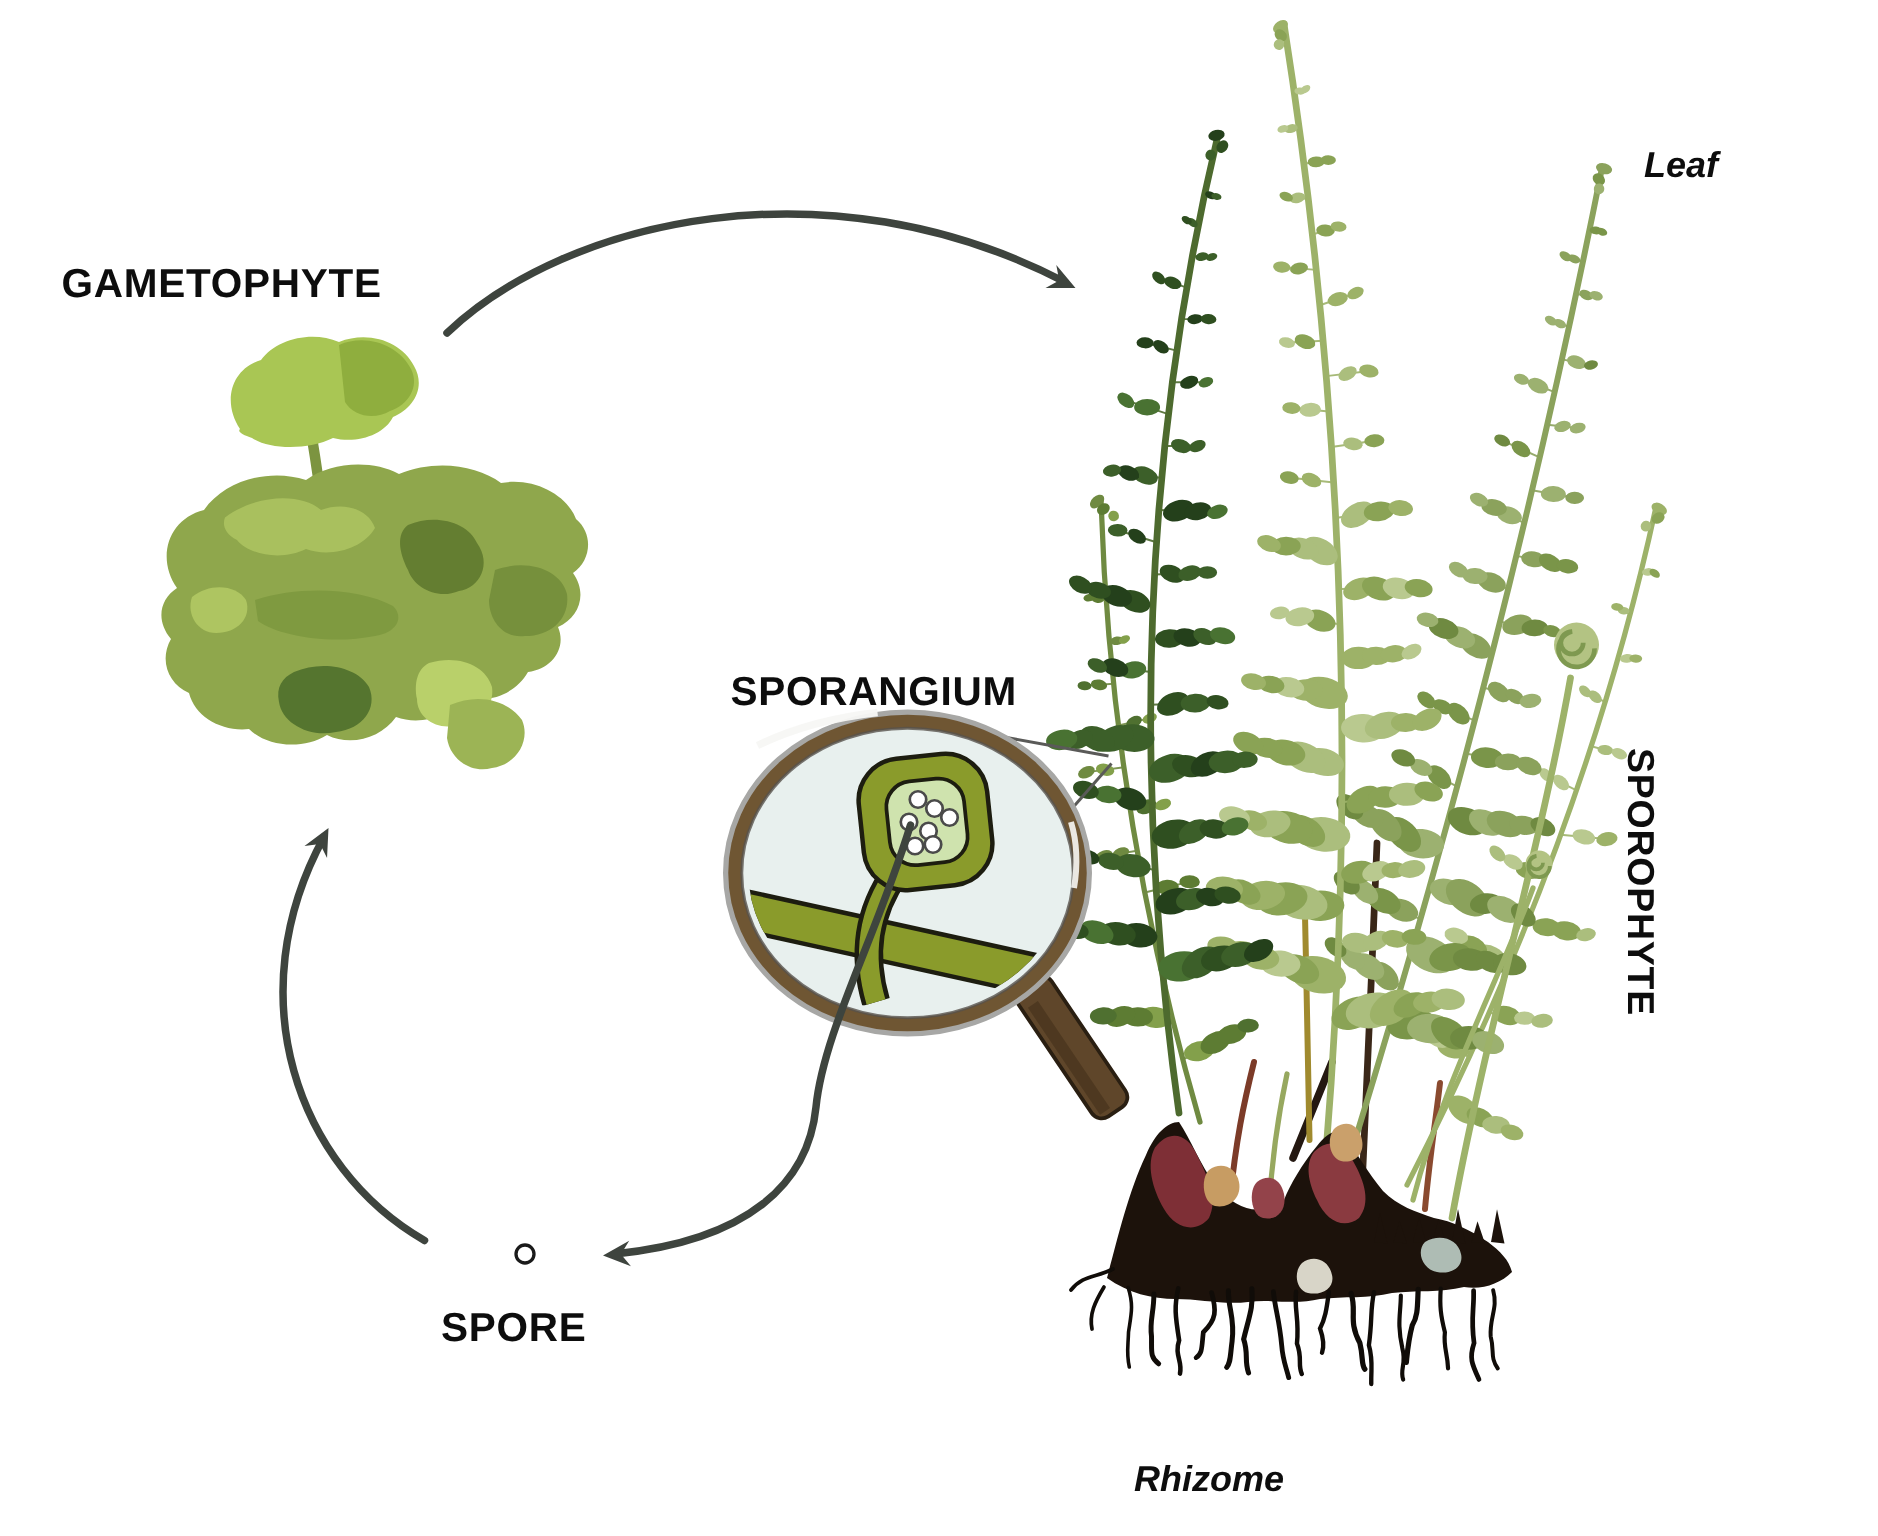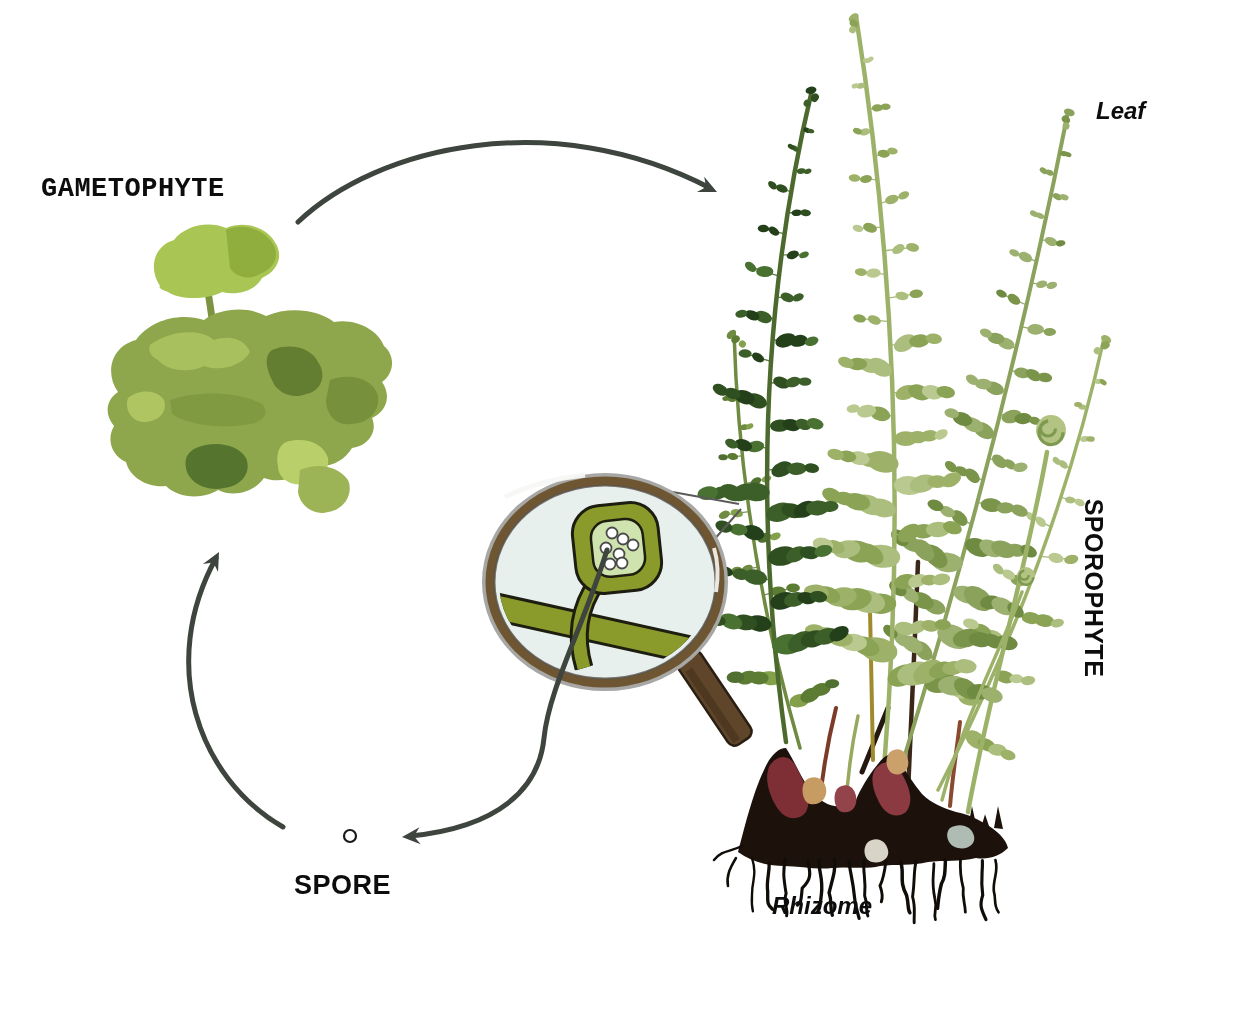--- a/index.html
+++ b/index.html
@@ -7,25 +7,25 @@
     position:relative;width:1252px;height:1024px;overflow:hidden;
     font-family:"Liberation Sans", sans-serif;background:#ffffff;
   }
   #art{position:absolute;left:0;top:0;}
   .label{
     position:absolute;color:#0d0d0d;font-weight:700;white-space:nowrap;
     -webkit-user-select:none;user-select:none;
   }
   .label.caps{font-size:27px;letter-spacing:0.5px;}
   .label.ital{font-size:24px;font-style:italic;}
-  #lbl-gametophyte{left:41px;top:174px;font-family:Liberation Mono, monospace;}
+  #lbl-gametophyte{left:41px;top:174px;}
   #lbl-sporangium{left:487px;top:446px;}
   #lbl-spore{left:294px;top:870px;}
   #lbl-leaf{left:1052px;top:97px;margin-left:44px;}
-  #lbl-rhizome{left:756px;top:892px;margin-left:16px;}
+  #lbl-rhizome{left:756px;top:973px;}
   #lbl-sporophyte{
     left:1093px;top:588px;font-size:25px;
     transform:translate(-50%,-50%) rotate(90deg);
   }
 </style>
 </head>
 <body>
 
 <div id="stage" style="background: rgb(255, 255, 255);">
   <svg id="art" width="1252" height="1024" viewBox="0 0 1252 1024">
@@ -590,17 +590,18 @@
         </g>
         <g>
           <path d="M607,550 C584,625 549,688 544,738 C539,788 500,827 410,836" stroke="#3e443e" stroke-width="5" fill="none" stroke-linecap="round"></path>
           <path d="M402,837 L419.4567139705911,827.239716328458 L413.9707686031179,836.1629223150705 L420.64519537504964,844.2357922459277 Z" fill="#3e443e"></path>
         </g>
       </g>
       <circle cx="350" cy="836" r="6" fill="#ffffff" stroke="#1a1a1a" stroke-width="2.2"></circle>
     </svg>
 
   <div class="label caps" id="lbl-gametophyte">GAMETOPHYTE</div>
+  <div class="label caps" id="lbl-sporangium">SPORANGIUM</div>
   <div class="label caps" id="lbl-spore">SPORE</div>
   <div class="label ital" id="lbl-leaf">Leaf</div>
   <div class="label caps" id="lbl-sporophyte">SPOROPHYTE</div>
   <div class="label ital" id="lbl-rhizome">Rhizome</div>
 </div>
 
 </body></html>

